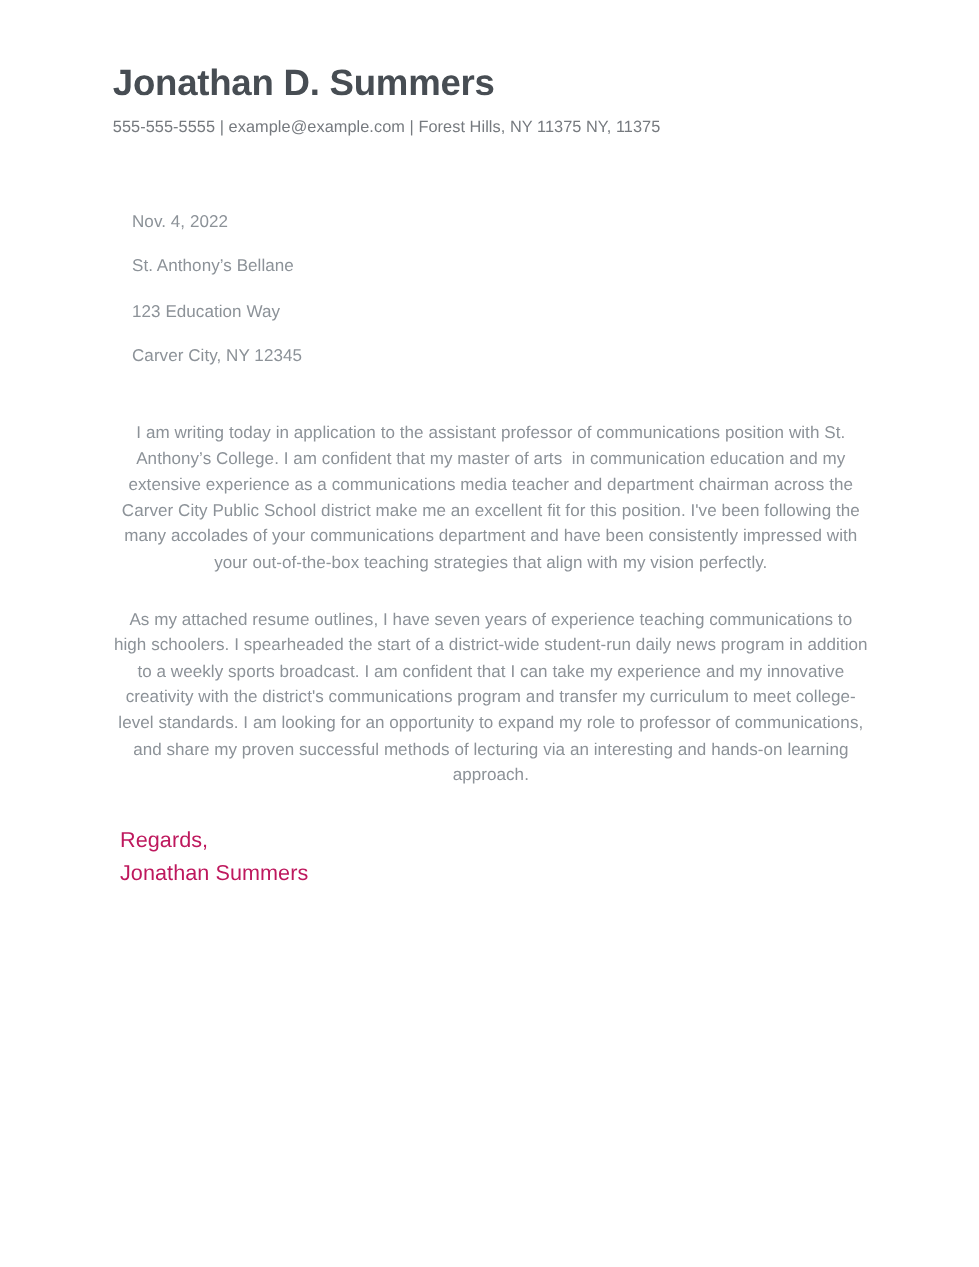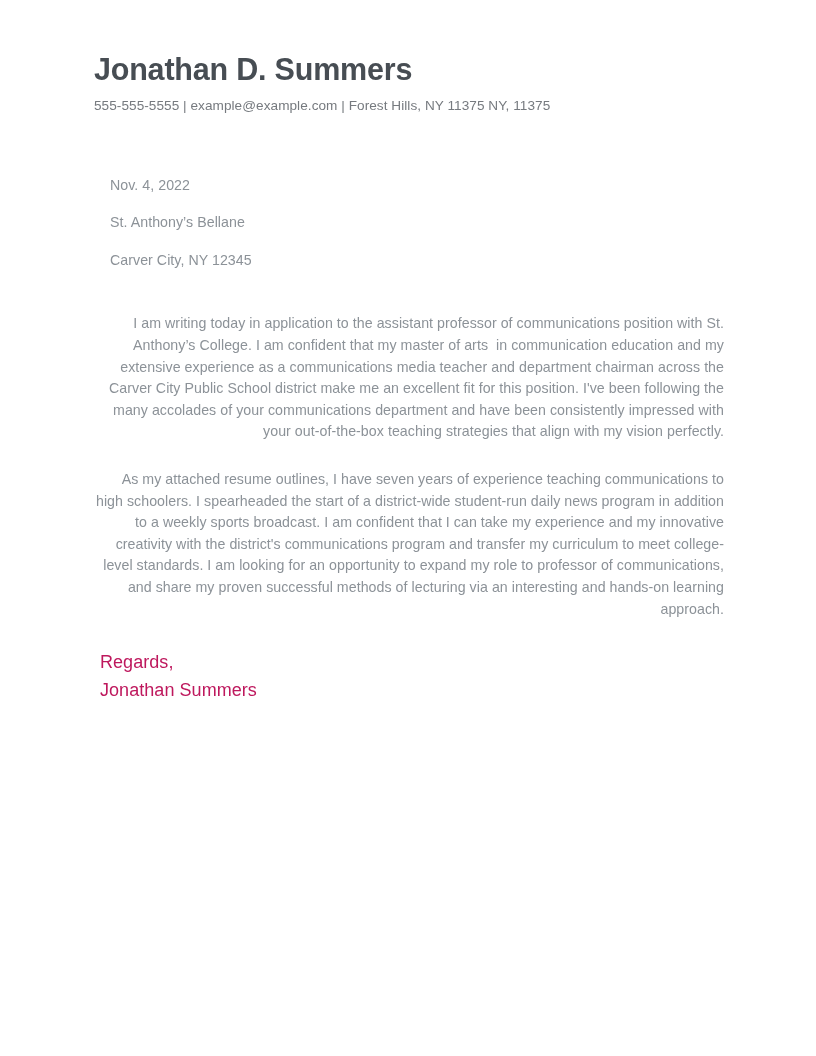--- a/index.html
+++ b/index.html
@@ -72,21 +72,21 @@
     letter-spacing: 0.05px;
   }
 
   .body-paragraph {
     margin: 0;
     padding-top: 26px;
     font-size: 14.2px;
     color: #8c9298;
     line-height: 21.6px;
     letter-spacing: 0.05px;
-    text-align: right;
+    text-align: center;
     white-space: pre-wrap;
   }
 
   .closing-block {
     padding-top: 26px;
   }
 
   .closing-line {
     margin: 6px;
     font-size: 18px;
@@ -102,20 +102,21 @@
   <div class="letter">
 
     <div class="header">
       <h1 class="name">Jonathan D. Summers</h1>
       <p class="contact-line">555-555-5555 | example@example.com | Forest Hills, NY 11375 NY, 11375</p>
     </div>
 
     <div class="recipient-block">
       <p class="recipient-line">Nov. 4, 2022</p>
       <p class="recipient-line">St. Anthony’s Bellane</p>
+      <p class="recipient-line">123 Education Way</p>
       <p class="recipient-line">Carver City, NY 12345</p>
     </div>
 
 
     <p class="body-paragraph">I am writing today in application to the assistant professor of communications position with St. Anthony’s College. I am confident that my master of arts  in communication education and my extensive experience as a communications media teacher and department chairman across the Carver City Public School district make me an excellent fit for this position. I've been following the many accolades of your communications department and have been consistently impressed with your out-of-the-box teaching strategies that align with my vision perfectly.</p>
     <p class="body-paragraph">As my attached resume outlines, I have seven years of experience teaching communications to high schoolers. I spearheaded the start of a district-wide student-run daily news program in addition to a weekly sports broadcast. I am confident that I can take my experience and my innovative creativity with the district's communications program and transfer my curriculum to meet college-level standards. I am looking for an opportunity to expand my role to professor of communications, and share my proven successful methods of lecturing via an interesting and hands-on learning approach.</p>
 
     <div class="closing-block">
       <p class="closing-line">Regards,</p>
       <p class="closing-line">Jonathan Summers</p>

